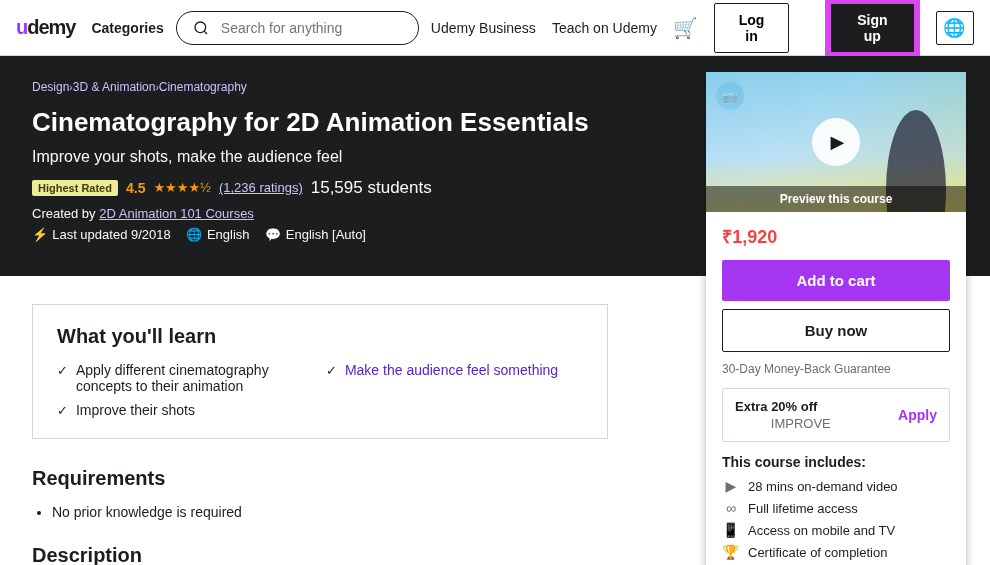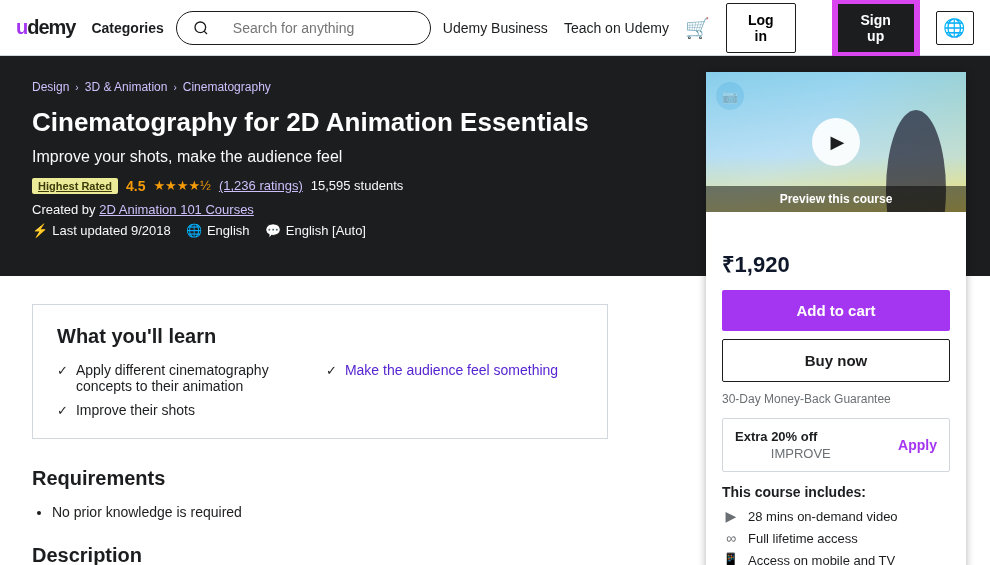--- a/index.html
+++ b/index.html
@@ -10,21 +10,21 @@
       display: flex; align-items: center; padding: 0 16px;
       height: 56px; background: #fff; border-bottom: 1px solid #d1d7dc;
       gap: 12px;
     }
     .navbar-logo { font-size: 20px; font-weight: 900; color: #1c1d1f; letter-spacing: -1px; margin-right: 4px; }
     .navbar-logo span { color: #a435f0; }
     .navbar-categories { font-size: 14px; cursor: pointer; white-space: nowrap; font-weight: bold; }
     .navbar-search {
       display: flex; align-items: center; flex: 1;
       border: 1px solid #1c1d1f; border-radius: 20px;
-      padding: 8px 16px; gap: 24px; background: #fff; max-width: 500px;
+      padding: 8px 16px; gap: 12px; background: #fff; max-width: 500px;
     }
     .navbar-search input { border: none; outline: none; flex: 1; font-size: 14px; color: #6a6f73; }
     .search-icon-svg { width: 16px; height: 16px; color: #1c1d1f; }
     .navbar-right { display: flex; align-items: center; gap: 16px; margin-left: auto; }
     .navbar-link { font-size: 14px; cursor: pointer; white-space: nowrap; }
     .cart-icon { font-size: 20px; cursor: pointer; }
     .btn-login {
       padding: 8px 16px; border: 1px solid #1c1d1f; background: #fff;
       font-size: 14px; font-weight: 700; cursor: pointer; border-radius: 2px;
     }
@@ -33,31 +33,31 @@
       color: #fff; font-size: 14px; font-weight: 700; cursor: pointer; border-radius: 2px; margin-left: 20px;
     }
     .globe-btn { font-size: 18px; cursor: pointer; border: 1px solid #1c1d1f; border-radius: 2px; padding: 5px 7px; }
 
     
     .hero {
       background: #1c1d1f; color: #fff; padding: 24px 24px 24px 32px;
       display: flex; gap: 16px; position: relative;
     }
     .hero-content { flex: 1; max-width: 580px; }
-    .breadcrumb { font-size: 12px; color: #cec0fc; margin-bottom: 12px; display: flex; align-items: center; gap: 6px; }
+    .breadcrumb { font-size: 12px; color: #cec0fc; margin-bottom: 12px; display: flex; align-items: center; }
     .breadcrumb a { color: #cec0fc; text-decoration: none; }
     .breadcrumb-sep { color: #cec0fc; font-size: 10px; }
     .hero-title { font-size: 26px; font-weight: 700; color: #fff; line-height: 1.3; margin-bottom: 8px; }
     .hero-subtitle { font-size: 16px; color: #f7f9fa; margin-bottom: 12px; }
     .rating-row { display: flex; align-items: center; gap: 8px; margin-bottom: 8px; }
-    .badge-highest { background: #eceb98; color: #3d3c0a; font-size: 11px; font-weight: 700; padding: 2px 6px; border-radius: 2px; white-space: nowrap; text-decoration: underline; }
+    .badge-highest { background: #eceb98; color: #3d3c0a; font-size: 11px; font-weight: 700; padding: 2px 6px; border-radius: 2px; white-space: nowrap; }
     .rating-score { color: #f69c08; font-weight: 700; font-size: 14px; }
     .stars { color: #f69c08; font-size: 13px; }
     .ratings-count { color: #cec0fc; font-size: 13px; text-decoration: underline; }
-    .students-count { color: #f7f9fa; font-size: 13px; }
+    .students-count { color: #f7f9fa; font-size: 17px; }
     .creator-row { font-size: 13px; color: #f7f9fa; margin-bottom: 6px; }
     .creator-link { color: #cec0fc; text-decoration: underline; }
     .meta-row { display: flex; align-items: center; gap: 16px; font-size: 13px; color: #f7f9fa; }
     .meta-item { display: flex; align-items: center; gap: 4px; }
 
     
     .video-card {
       width: 260px; background: #fff; box-shadow: 0 2px 8px rgba(0,0,0,0.3);
       flex-shrink: 0; position: absolute; right: 24px; top: 16px;
     }
@@ -74,21 +74,21 @@
       width: 48px; height: 48px; background: rgba(255,255,255,0.9); border-radius: 50%;
       display: flex; align-items: center; justify-content: center; cursor: pointer;
     }
     .play-btn::after { content: '▶'; font-size: 18px; color: #1c1d1f; margin-left: 3px; }
     .camera-icon-top {
       position: absolute; top: 10px; left: 10px;
       background: #2d9cdb; border-radius: 50%; width: 28px; height: 28px;
       display: flex; align-items: center; justify-content: center; color: #fff; font-size: 13px;
     }
     .video-card-body { padding: 12px 16px; }
-    .price { font-size: 22px; font-weight: 700; color: #0f172a; margin-bottom: 12px; margin-top: 24px; }
+    .price { font-size: 18px; font-weight: 700; color: #ef4444; margin-bottom: 12px; }
     .btn-add-cart {
       width: 100%; background: #a435f0; color: #fff; border: none;
       padding: 12px; font-size: 15px; font-weight: 700; cursor: pointer; border-radius: 2px; margin-bottom: 8px;
     }
     .btn-buy-now {
       width: 100%; background: #fff; color: #1c1d1f; border: 1px solid #1c1d1f;
       padding: 12px; font-size: 15px; font-weight: 700; cursor: pointer; border-radius: 2px; margin-bottom: 10px;
     }
     .guarantee { text-align: left; font-size: 12px; color: #6a6f73; margin-bottom: 12px; }
     .coupon-row { display: flex; align-items: center; justify-content: space-between; border: 1px solid #d1d7dc; padding: 10px 12px; margin-bottom: 12px; border-radius: 2px; }

